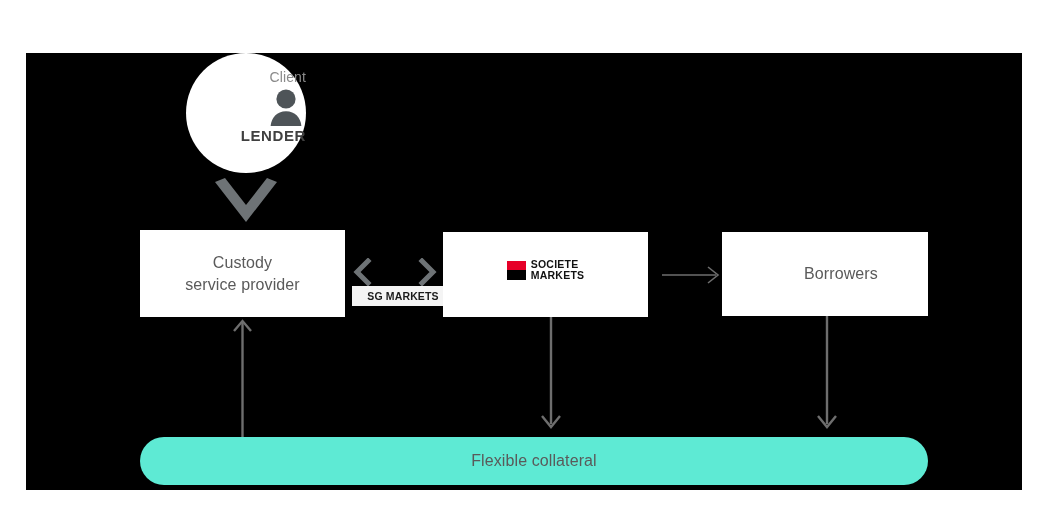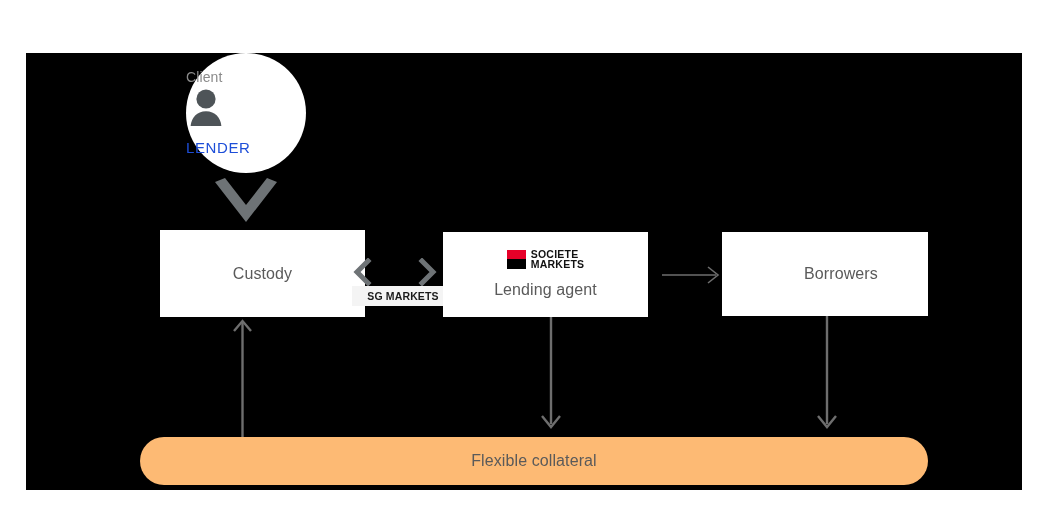--- a/index.html
+++ b/index.html
@@ -36,43 +36,43 @@
   .client-circle {
     position: absolute;
     left: 186px;
     top: 53px;
     width: 120px;
     height: 120px;
     border-radius: 50%;
     background: #ffffff;
     display: flex;
     flex-direction: column;
-    align-items: flex-start;
+    align-items: flex-end;
     justify-content: flex-start;
     padding-top: 17px;
     box-sizing: border-box;
   }
   .client-top {
     font-size: 14px;
     color: #8a8a8a;
     line-height: 1;
     letter-spacing: .1px;
   }
   .person-icon {
     margin-top: 4px;
     width: 40px;
     height: 38px;
     display: block;
   }
   .client-bottom {
     font-size: 15px;
-    font-weight: normal;
-    color: #1d4ed8;
+    font-weight: bold;
+    color: #404040;
     letter-spacing: .6px;
-    margin-top: 13px;
+    margin-top: 1px;
   }
 
   
   .big-chevron {
     position: absolute;
     left: 215px;
     top: 178px;
     width: 62px;
     height: 44px;
   }
@@ -93,21 +93,20 @@
     text-align: center;
     line-height: 1.35;
     letter-spacing: .1px;
   }
 
   #box-custody {
     left: 140px;
     top: 230px;
     width: 205px;
     height: 87px;
-    margin-left: 20px;
   }
   #box-lending {
     left: 443px;
     top: 232px;
     width: 205px;
     height: 85px;
   }
   #box-borrowers {
     left: 722px;
     top: 232px;
@@ -185,21 +184,21 @@
     pointer-events: none;
   }
 
   
   #bar-collateral {
     position: absolute;
     left: 140px;
     top: 437px;
     width: 788px;
     height: 48px;
-    background: #fdba74;
+    background: #5eead4;
     border-radius: 24px;
     display: flex;
     align-items: center;
     justify-content: center;
   }
   #bar-collateral .box-label { font-size: 16px; }
 </style>
 </head>
 <body>
 
@@ -238,20 +237,21 @@
     </svg>
     <div class="client-bottom">LENDER</div>
   </div>
 
   <svg class="big-chevron" viewBox="0 0 62 44" xmlns="http://www.w3.org/2000/svg">
     <polygon points="0,4 10,0 31,27 52,0 62,4 31,44" fill="#6e7376"></polygon>
   </svg>
 
   <div class="box" id="box-custody">
     <div class="box-label">Custody</div>
+    <div class="box-label">service provider</div>
   </div>
 
   <div class="sg-markets-group">
     <svg class="chev-pair" viewBox="0 0 86 28" xmlns="http://www.w3.org/2000/svg">
       <polyline points="16,3 5,14 16,25" fill="none" stroke="#6e7376" stroke-width="5" stroke-linecap="square"></polyline>
       <polyline points="70,3 81,14 70,25" fill="none" stroke="#6e7376" stroke-width="5" stroke-linecap="square"></polyline>
     </svg>
     <div class="sg-markets-badge">
       <span>SG MARKETS</span>
     </div>
@@ -261,21 +261,20 @@
     <div class="sg-logo">
       <div class="sg-squares">
         <div class="sg-sq-top"></div>
         <div class="sg-sq-bot"></div>
       </div>
       <div class="sg-words">
         <span>SOCIETE</span>
         <span>MARKETS</span>
       </div>
     </div>
-    <div class="box-label">Lending agent</div>
   </div>
 
   <div class="box" id="box-borrowers">
     <div class="box-label">Borrowers</div>
   </div>
 
   <div id="bar-collateral">
     <div class="box-label">Flexible collateral</div>
   </div>
 

